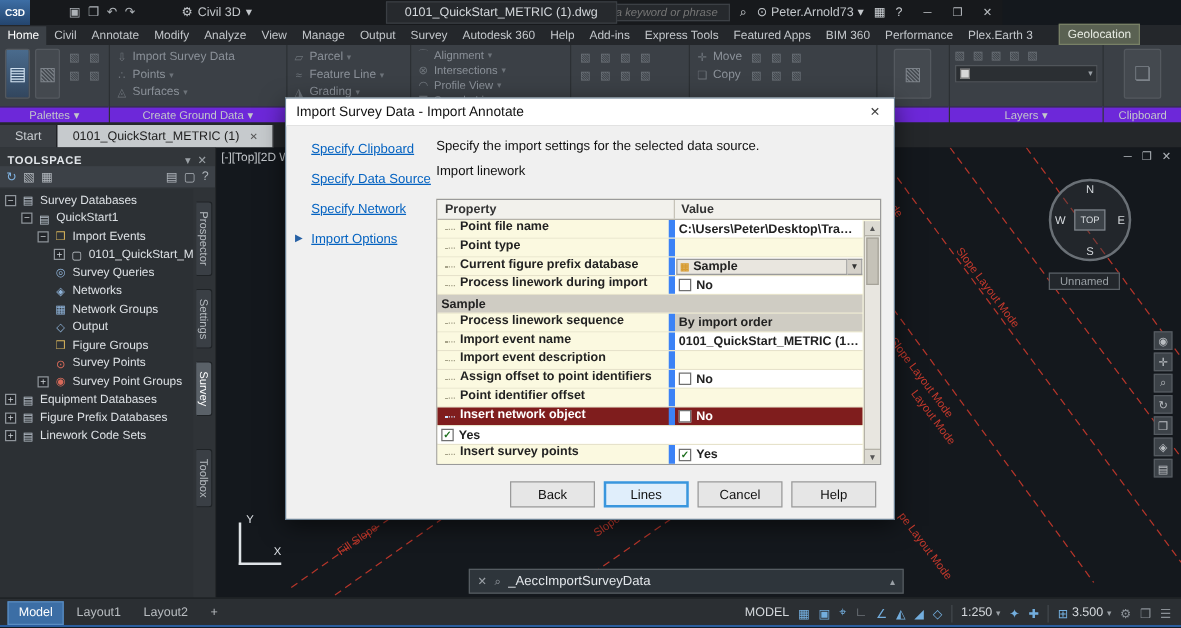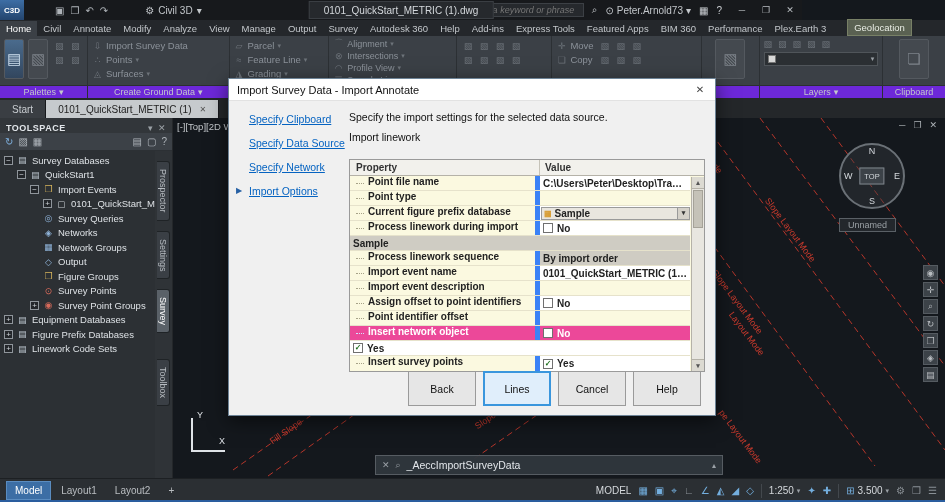--- a/index.html
+++ b/index.html
@@ -119,31 +119,31 @@
   .tbody { padding-right:14px; }
   .trow { display:flex; height:15px; border-bottom:1px solid #e6e2cb; }
   .pcell { width:190px; position:relative; padding-left:18px; display:flex; align-items:flex-start; font-size:10px; color:#222; border-right:5px solid #3b82f6; background:#fbf9e0; white-space:nowrap; overflow:hidden; }
   .pcell::before { content:""; position:absolute; left:6px; top:7px; width:8px; border-top:1px dotted #a6a288; }
   .vcell { flex:1; display:flex; align-items:center; font-size:10px; color:#222; padding:0 3px; background:#fbf9e0; overflow:hidden; white-space:nowrap; }
   .vcell.white { background:#fff; }
   .vcell.gray { background:#cfccc3; }
   .vtext { overflow:hidden; text-overflow:ellipsis; white-space:nowrap; }
   .cb { width:10px; height:10px; background:#fff; border:1px solid #707070; margin-right:4px; flex:none; display:flex; align-items:center; justify-content:center; }
   .cb i { font-style:normal; font-size:8px; color:#1c6e1c; line-height:8px; }
-  .trow.sel .pcell, .trow.sel .vcell { background:#ec4899; color:#fff; }
+  .trow.sel .pcell, .trow.sel .vcell { background:#7f1d1d; color:#fff; }
   .trow.sel .pcell::before { border-color:#cfe4ff; }
   .combo { flex:1; height:13px; background:#e9e6df; border:1px solid #9a9a9a; display:flex; align-items:center; gap:3px; padding:0 2px; overflow:hidden; }
   .combo .chip { color:#d79b2f; font-size:8px; }
   .combo-btn { width:12px; height:13px; background:#d5d1c9; border:1px solid #9a9a9a; border-left:none; display:flex; align-items:center; justify-content:center; font-size:7px; color:#333; flex:none; }
   .scrollbar { position:absolute; right:0; top:17px; bottom:0; width:13px; background:#e8e6e0; border-left:1px solid #b5b2a8; display:flex; flex-direction:column; }
   .sarrow { height:12px; display:flex; align-items:center; justify-content:center; font-size:7px; color:#555; background:#dcdad2; border-bottom:1px solid #b5b2a8; }
   .sarrow.bottom { margin-top:auto; border-top:1px solid #b5b2a8; border-bottom:none; }
   .sthumb { height:38px; background:#c5c2b8; border:1px solid #a5a298; margin:1px; }
   .dlg-buttons { position:absolute; right:14px; bottom:9px; display:flex; gap:7px; }
-  .dbtn { width:68px; height:35px; background:#e6e6e6; border:1px solid #9a9a9a; display:flex; align-items:center; justify-content:center; font-size:10.5px; color:#111; }
+  .dbtn { width:68px; height:21px; background:#e6e6e6; border:1px solid #9a9a9a; display:flex; align-items:center; justify-content:center; font-size:10.5px; color:#111; }
   .dbtn.default { background:#e0eefb; border:2px solid #3a96dd; }
 
   
   .statusbar { position:absolute; left:0; top:478px; width:945px; height:24px; background:#2b2f33; border-top:1px solid #1d2023; display:flex; align-items:center; z-index:7; }
   .sb-left { display:flex; align-items:center; gap:2px; padding-left:6px; }
   .ltab { font-size:10px; color:#b9bdc1; padding:3px 8px; }
   .ltab.active { background:#3c6ea5; color:#fff; border:1px solid #5a8cc0; }
   .sb-right { margin-left:auto; display:flex; align-items:center; gap:7px; padding-right:8px; }
   .sb-right .sbi { font-size:10px; color:#73aede; }
   .sb-right .sbi.gray { color:#8a9096; }

